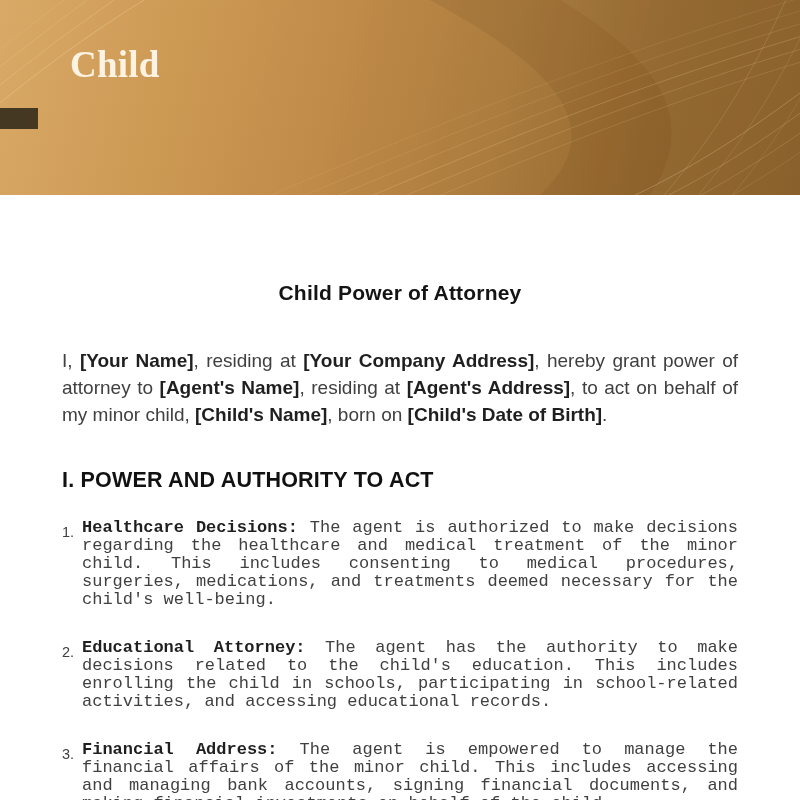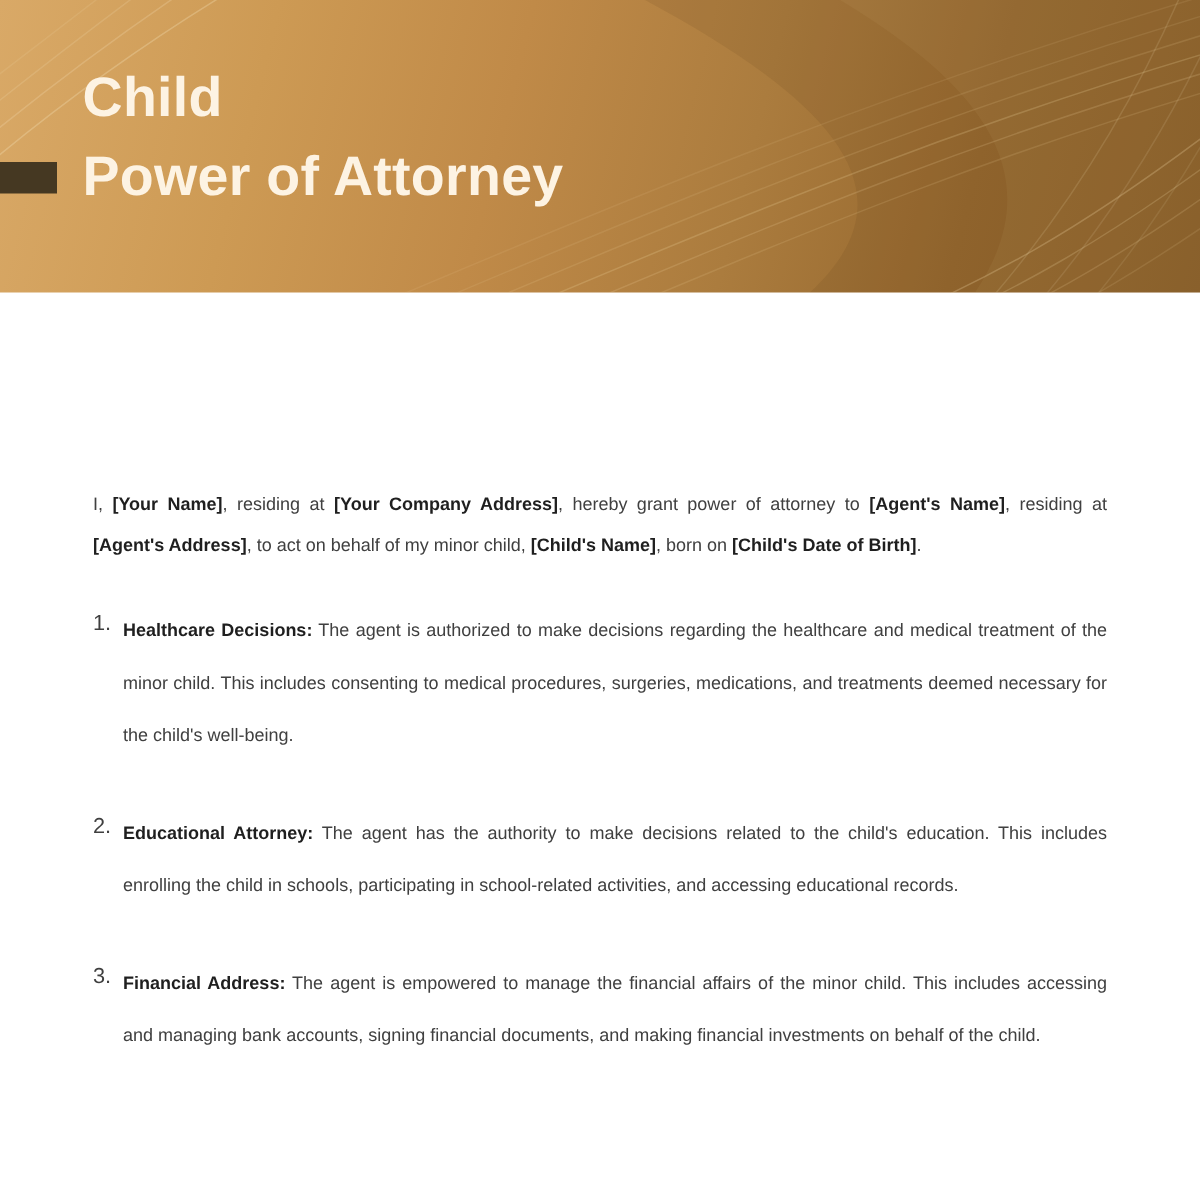--- a/index.html
+++ b/index.html
@@ -16,53 +16,53 @@
       #ab7c3e 62%, #97692f 80%, #8a5e27 100%);
     overflow: hidden;
   }
   .banner svg.deco { position: absolute; inset: 0; width: 100%; height: 100%; }
   .accent-bar {
     position: absolute; left: 0; top: 108px;
     width: 38px; height: 21px;
     background: #453822;
   }
   .banner-title {
-    position: absolute; left: 55px; top: 38px;
+    position: absolute; left: 70px; top: 38px;
     font-size: 37px; font-weight: 700; line-height: 53px;
-    color: #fdf3e3; letter-spacing: 0.2px;
+    color: #fdf3e3; letter-spacing: 0.2px; font-family: Liberation Serif, serif;
   }
 
   
   .doc { padding: 86px 62px 0 62px; color: #404040; }
   .doc-title {
     text-align: center;
     font-size: 21px; font-weight: 700; color: #141414;
     letter-spacing: 0.2px;
   }
   .intro {
     margin-top: 42px;
-    font-size: 12px; line-height: 27px;
+    font-size: 19px; line-height: 27px;
     text-align: justify; color: #404040;
   }
   .intro .b, .clause-text .b { font-weight: 700; color: #1f1f1f; }
   .section-heading {
     margin-top: 40px;
     font-size: 21.5px; font-weight: 700; color: #111111;
     letter-spacing: 0.2px;
   }
   .clauses { margin-top: 26px; list-style: none; }
   .clauses li { display: flex; margin-bottom: 30px; }
   .clause-number {
     flex: 0 0 20px;
     font-size: 14.5px; line-height: 27px; color: #3f3f3f;
   }
   .clause-text {
     flex: 1;
-    font-size: 12px; line-height: 35px;
-    text-align: justify; color: #404040;
+    font-size: 17px; line-height: 18px;
+    text-align: justify; color: #404040; font-family: Liberation Mono, monospace;
   }
 </style>
 </head>
 <body>
 
 <div class="page">
 
   <header class="banner">
     <svg class="deco" viewBox="0 0 800 195" preserveAspectRatio="none" aria-hidden="true">
 
@@ -92,27 +92,29 @@
         <path d="M595,258 C710,218 785,164 875,100" opacity="0.12"></path>
       </g>
 
       <g fill="none" stroke="#f9e8c2" stroke-width="1">
         <path d="M660,200 C720,130 760,60 790,-10" opacity="0.14"></path>
         <path d="M690,205 C750,135 790,65 820,-5" opacity="0.12"></path>
         <path d="M720,210 C780,140 820,70 850,0" opacity="0.10"></path>
       </g>
     </svg>
     <div class="accent-bar"></div>
-    <h1 class="banner-title"><span>Child</span><br><span>Power of Attorney</span></h1>
+    <h1 class="banner-title"><span>Child</span><br></h1>
   </header>
 
   <main class="doc">
+    <h2 class="doc-title">Child Power of Attorney</h2>
 
     <p class="intro" id="intro"><span>I, </span><span class="b">[Your Name]</span><span>, residing at </span><span class="b">[Your Company Address]</span><span>, hereby grant power of attorney to </span><span class="b">[Agent's Name]</span><span>, residing at </span><span class="b">[Agent's Address]</span><span>, to act on behalf of my minor child, </span><span class="b">[Child's Name]</span><span>, born on </span><span class="b">[Child's Date of Birth]</span><span>.</span></p>
 
+    <h3 class="section-heading">I. POWER AND AUTHORITY TO ACT</h3>
 
     <ol class="clauses" id="clauses">
         <li>
           <span class="clause-number">1.</span>
           <div class="clause-text"><span class="b">Healthcare Decisions:</span> <span>The agent is authorized to make decisions regarding the healthcare and medical treatment of the minor child. This includes consenting to medical procedures, surgeries, medications, and treatments deemed necessary for the child's well-being.</span></div>
         </li>
         <li>
           <span class="clause-number">2.</span>
           <div class="clause-text"><span class="b">Educational Attorney:</span> <span>The agent has the authority to make decisions related to the child's education. This includes enrolling the child in schools, participating in school-related activities, and accessing educational records.</span></div>
         </li>

